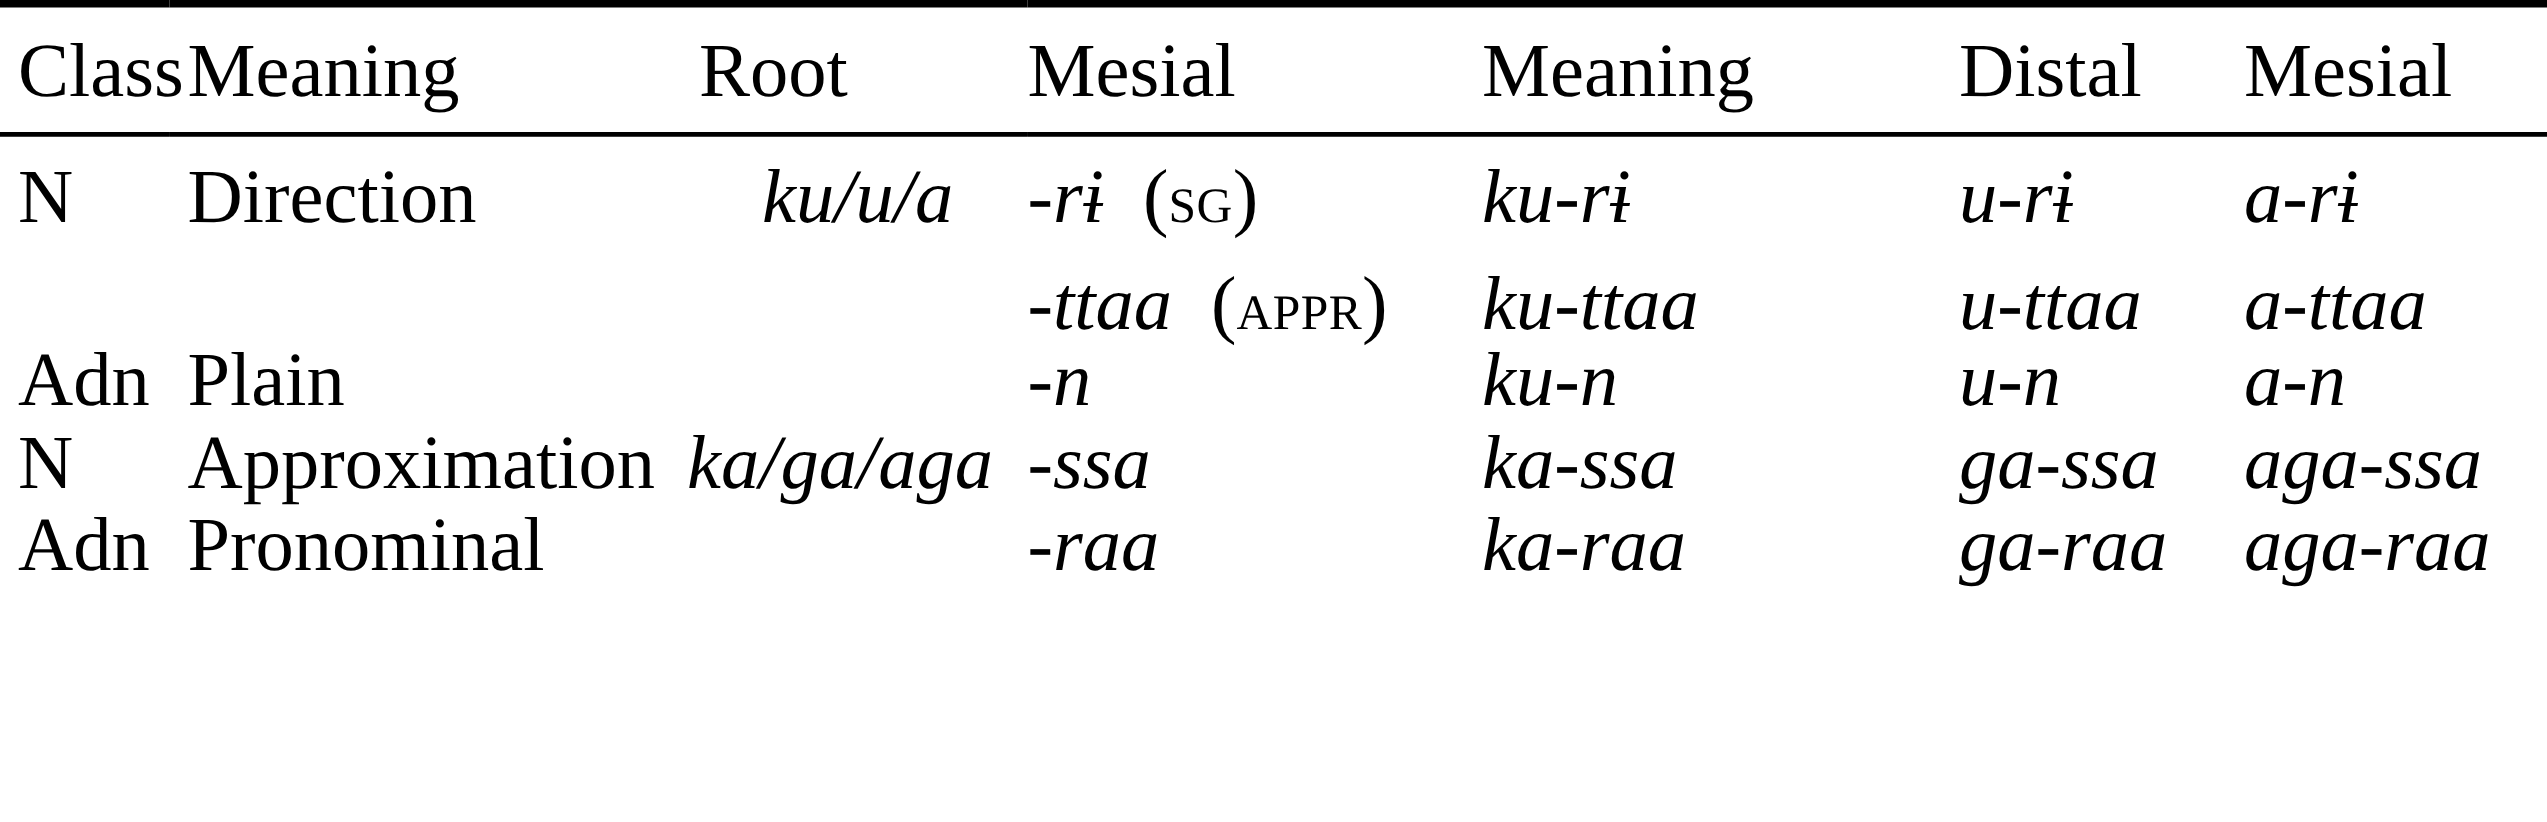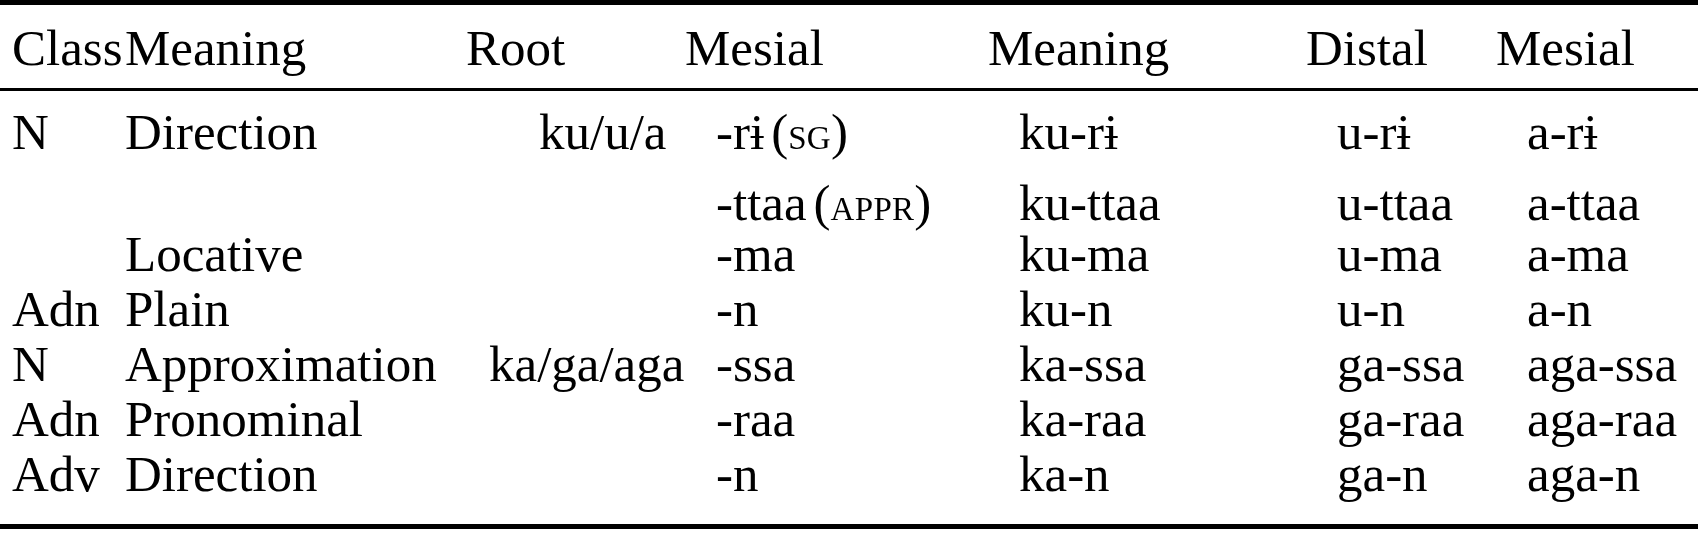--- a/index.html
+++ b/index.html
@@ -83,34 +83,34 @@
 
   th.col-root   { padding-left: 8px !important; }
   th.col-suffix { padding-left: 0 !important; }
 
   
   .root-val-indent { display: inline-block; padding-left: 50px; }
   .root-val { display: inline-block; padding-left: 0px; }
 
   
   .form {
-    margin-left: 31px;
+    font-style: italic;
   }
   .gloss {
     font-style: normal;
     font-variant: small-caps;
     text-transform: lowercase;
     font-size: 0.92em;
     letter-spacing: 0.3px;
   }
   .paren {
     font-style: normal;
   }
   .suffix-cell .gloss-wrap {
-    margin-left: 7px;
+    margin-left: 26px;
   }
 
   
   .subrow {
     display: block;
     margin-top: 20px;
   }
 </style>
 </head>
 <body>
@@ -156,29 +156,20 @@
         <td class="col-mesial">
           <span class="form">u-rɨ</span>
           <span class="subrow form">u-ttaa</span>
         </td>
         <td class="col-distal">
           <span class="form">a-rɨ</span>
           <span class="subrow form">a-ttaa</span>
         </td>
       </tr>
 
-      <tr>
-        <td class="col-class"></td>
-        <td class="col-meaning">Locative</td>
-        <td class="col-root"><span class="form root-val"></span></td>
-        <td class="col-suffix"><span class="form">-ma</span></td>
-        <td class="col-prox"><span class="form">ku-ma</span></td>
-        <td class="col-mesial"><span class="form">u-ma</span></td>
-        <td class="col-distal"><span class="form">a-ma</span></td>
-      </tr>
 
       <tr>
         <td class="col-class">Adn</td>
         <td class="col-meaning">Plain</td>
         <td class="col-root"><span class="form root-val"></span></td>
         <td class="col-suffix"><span class="form">-n</span></td>
         <td class="col-prox"><span class="form">ku-n</span></td>
         <td class="col-mesial"><span class="form">u-n</span></td>
         <td class="col-distal"><span class="form">a-n</span></td>
       </tr>
@@ -196,25 +187,16 @@
       <tr>
         <td class="col-class">Adn</td>
         <td class="col-meaning">Pronominal</td>
         <td class="col-root"><span class="form root-val"></span></td>
         <td class="col-suffix"><span class="form">-raa</span></td>
         <td class="col-prox"><span class="form">ka-raa</span></td>
         <td class="col-mesial"><span class="form">ga-raa</span></td>
         <td class="col-distal"><span class="form">aga-raa</span></td>
       </tr>
 
-      <tr class="last-body-row">
-        <td class="col-class">Adv</td>
-        <td class="col-meaning">Direction</td>
-        <td class="col-root"><span class="form root-val"></span></td>
-        <td class="col-suffix"><span class="form">-n</span></td>
-        <td class="col-prox"><span class="form">ka-n</span></td>
-        <td class="col-mesial"><span class="form">ga-n</span></td>
-        <td class="col-distal"><span class="form">aga-n</span></td>
-      </tr>
 
     </tbody>
   </table>
 </div>
 
 </body></html>

